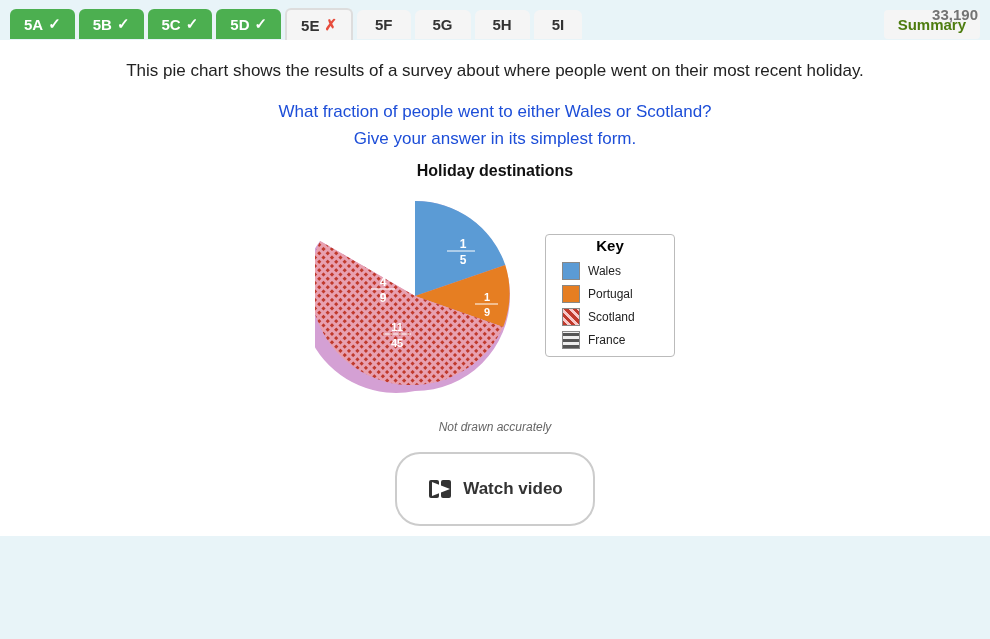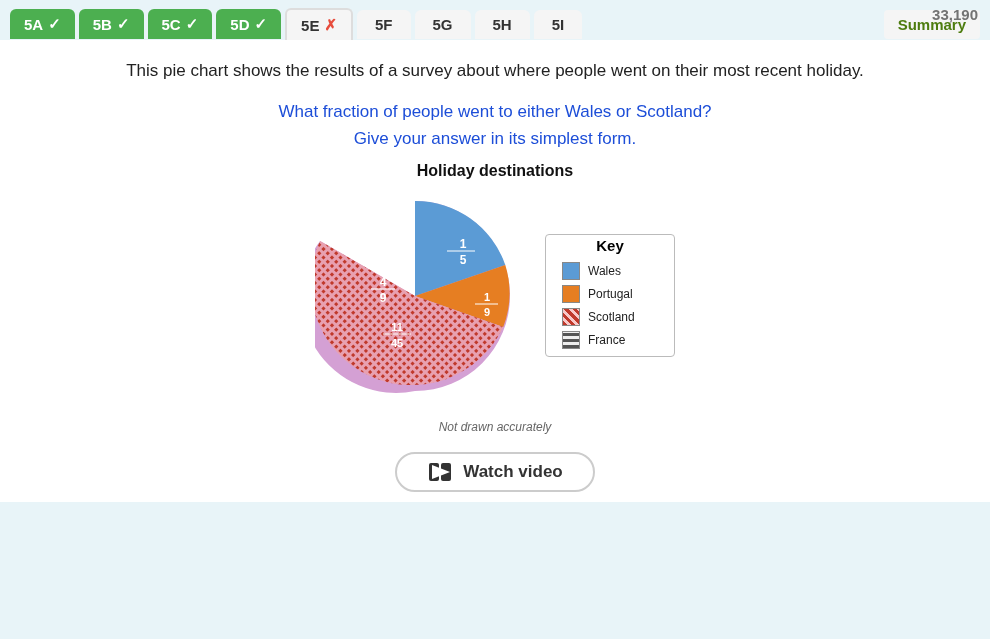--- a/index.html
+++ b/index.html
@@ -179,21 +179,21 @@
     }
 
     
     .watch-btn {
       display: inline-flex;
       align-items: center;
       gap: 8px;
       background: white;
       border: 2px solid #ccc;
       border-radius: 25px;
-      padding: 8px 30px;
+      padding: 25px 30px;
       font-size: 17px;
       font-weight: bold;
       color: #333;
       cursor: pointer;
       margin-top: 18px;
     }
 
     .play-icon {
       display: inline-flex;
       align-items: center;

